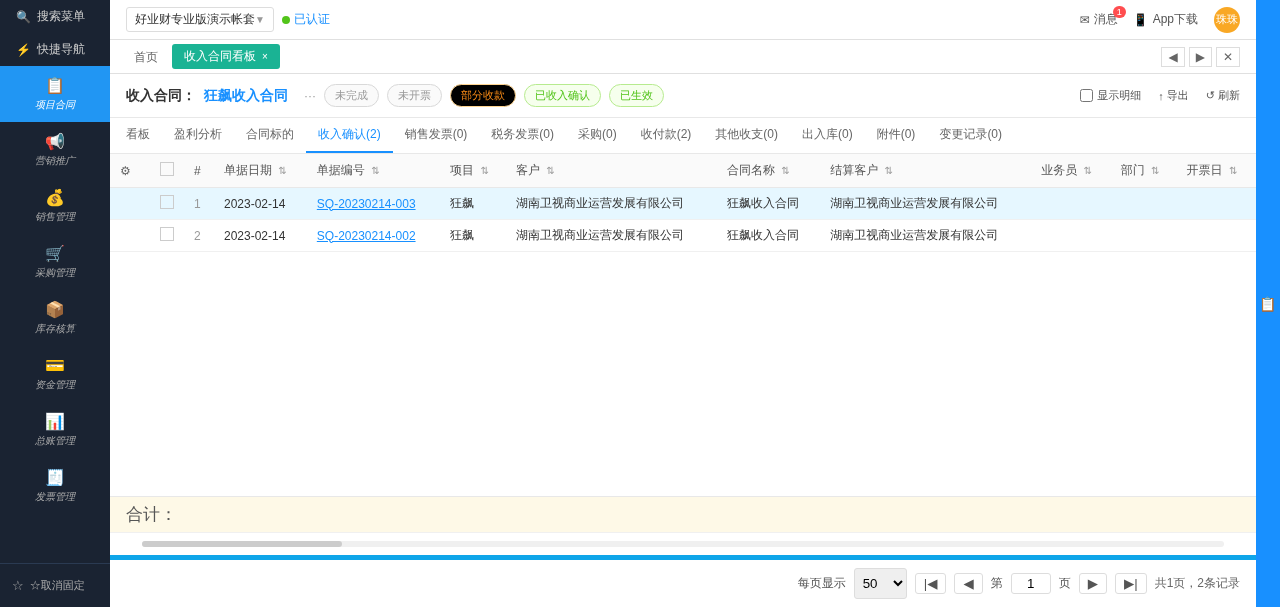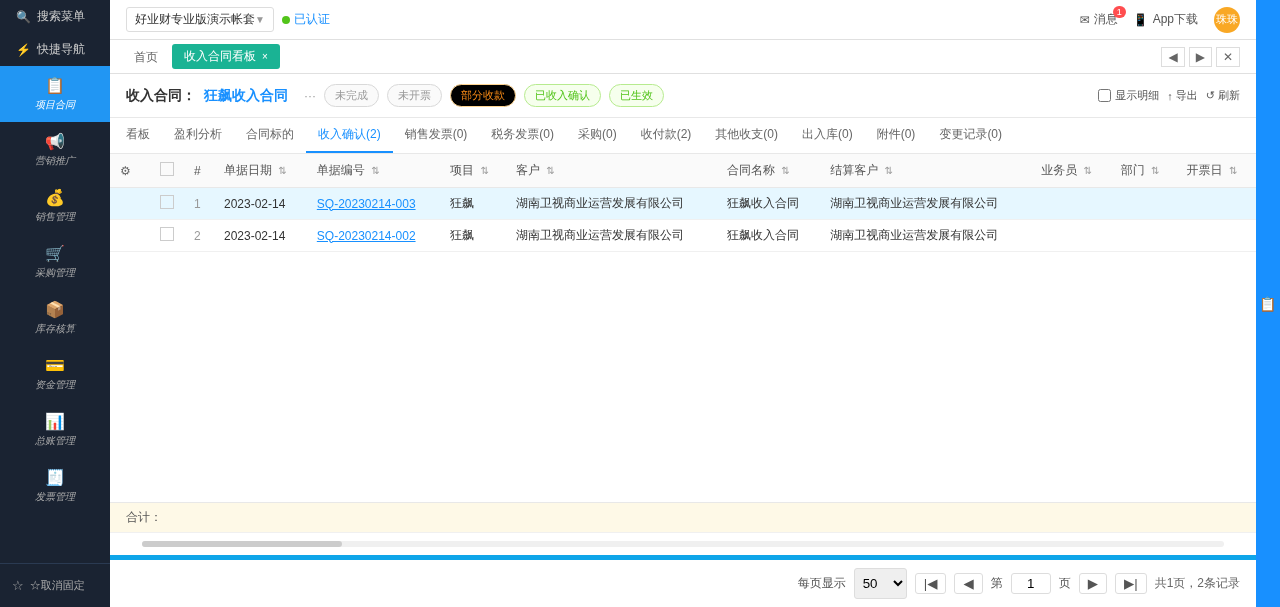--- a/index.html
+++ b/index.html
@@ -72,21 +72,21 @@
     th .sort-icon { color: #999; margin-left: 3px; font-size: 10px; }
     td { padding: 7px 10px; border-bottom: 1px solid #f0f0f0; color: #333; white-space: nowrap; }
     .row-selected td { background: #e6f7ff; }
     .row-num { color: #999; }
     .link-cell { color: #1890ff; text-decoration: underline; cursor: pointer; }
     .gear-icon { color: #666; cursor: pointer; }
     .checkbox { width: 14px; height: 14px; border: 1px solid #ccc; display: inline-block; cursor: pointer; }
 
     
     .table-footer { background: #fef9e7; border-top: 1px solid #e8e8e8; padding: 6px 16px; flex-shrink: 0; }
-    .total-row { display: flex; align-items: center; gap: 8px; font-size: 12px; color: #555; }
+    .total-row { display: flex; align-items: center; gap: 8px; font-size: 17px; color: #555; }
 
     
     .pagination { background: #fff; border-top: 5px solid #0ea5e9; padding: 8px 16px; display: flex; align-items: center; justify-content: flex-end; gap: 8px; flex-shrink: 0; font-size: 12px; color: #555; }
     .page-btn { padding: 2px 8px; border: 1px solid #ddd; border-radius: 3px; cursor: pointer; background: #fff; color: #555; }
     .page-input { width: 40px; text-align: center; border: 1px solid #ddd; border-radius: 3px; padding: 2px 4px; }
     .page-select { border: 1px solid #ddd; border-radius: 3px; padding: 6px 4px; }
     .page-info { color: #666; }
 
     
     .right-sidebar { width: 24px; background: #1890ff; display: flex; align-items: center; justify-content: center; flex-direction: column; flex-shrink: 0; }
@@ -196,21 +196,21 @@
     <div style="display:flex;align-items:center;gap:8px;">
       <span style="font-size:14px;font-weight:bold;color:#333;">收入合同：</span>
       <span style="font-size:14px;font-weight:bold;color:#1890ff;">狂飙收入合同</span>
       <span style="color:#999;cursor:pointer;margin-left:8px;">···</span>
       <span class="status-btn inactive">未完成</span>
       <span class="status-btn inactive">未开票</span>
       <span class="status-btn active-orange">部分收款</span>
       <span class="status-btn active-green">已收入确认</span>
       <span class="status-btn active-green">已生效</span>
     </div>
-    <div style="display:flex;align-items:flex-end;gap:8px;">
+    <div style="display:flex;align-items:flex-end;gap:17px;">
       <div class="show-detail">
         <input type="checkbox" style="">
         <span>显示明细</span>
       </div>
       <div class="export-btn">
         <span>↑</span>
         <span>导出</span>
       </div>
       <div class="refresh-btn">
         <span>↺</span>

